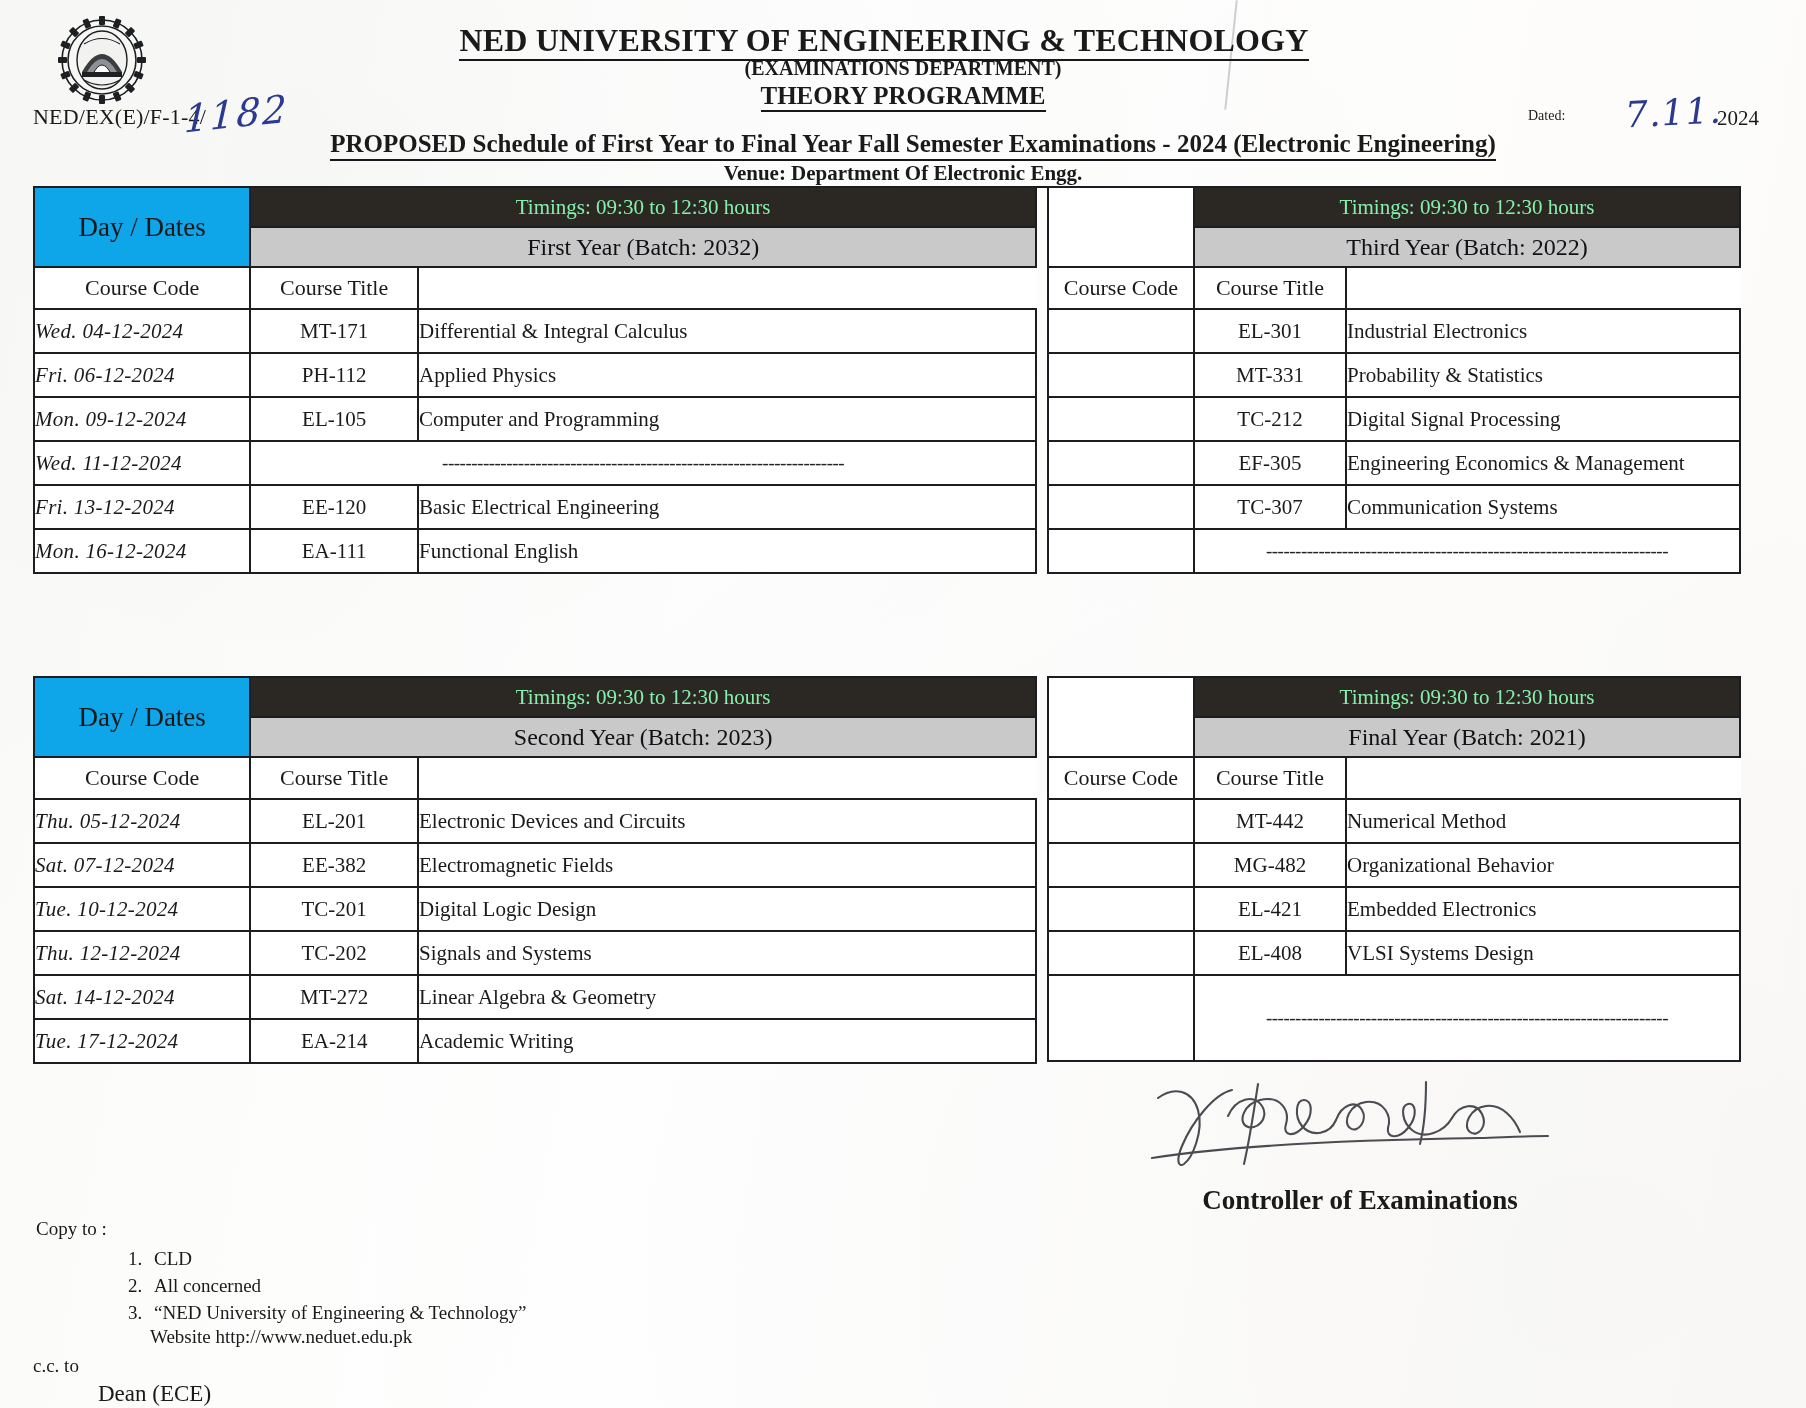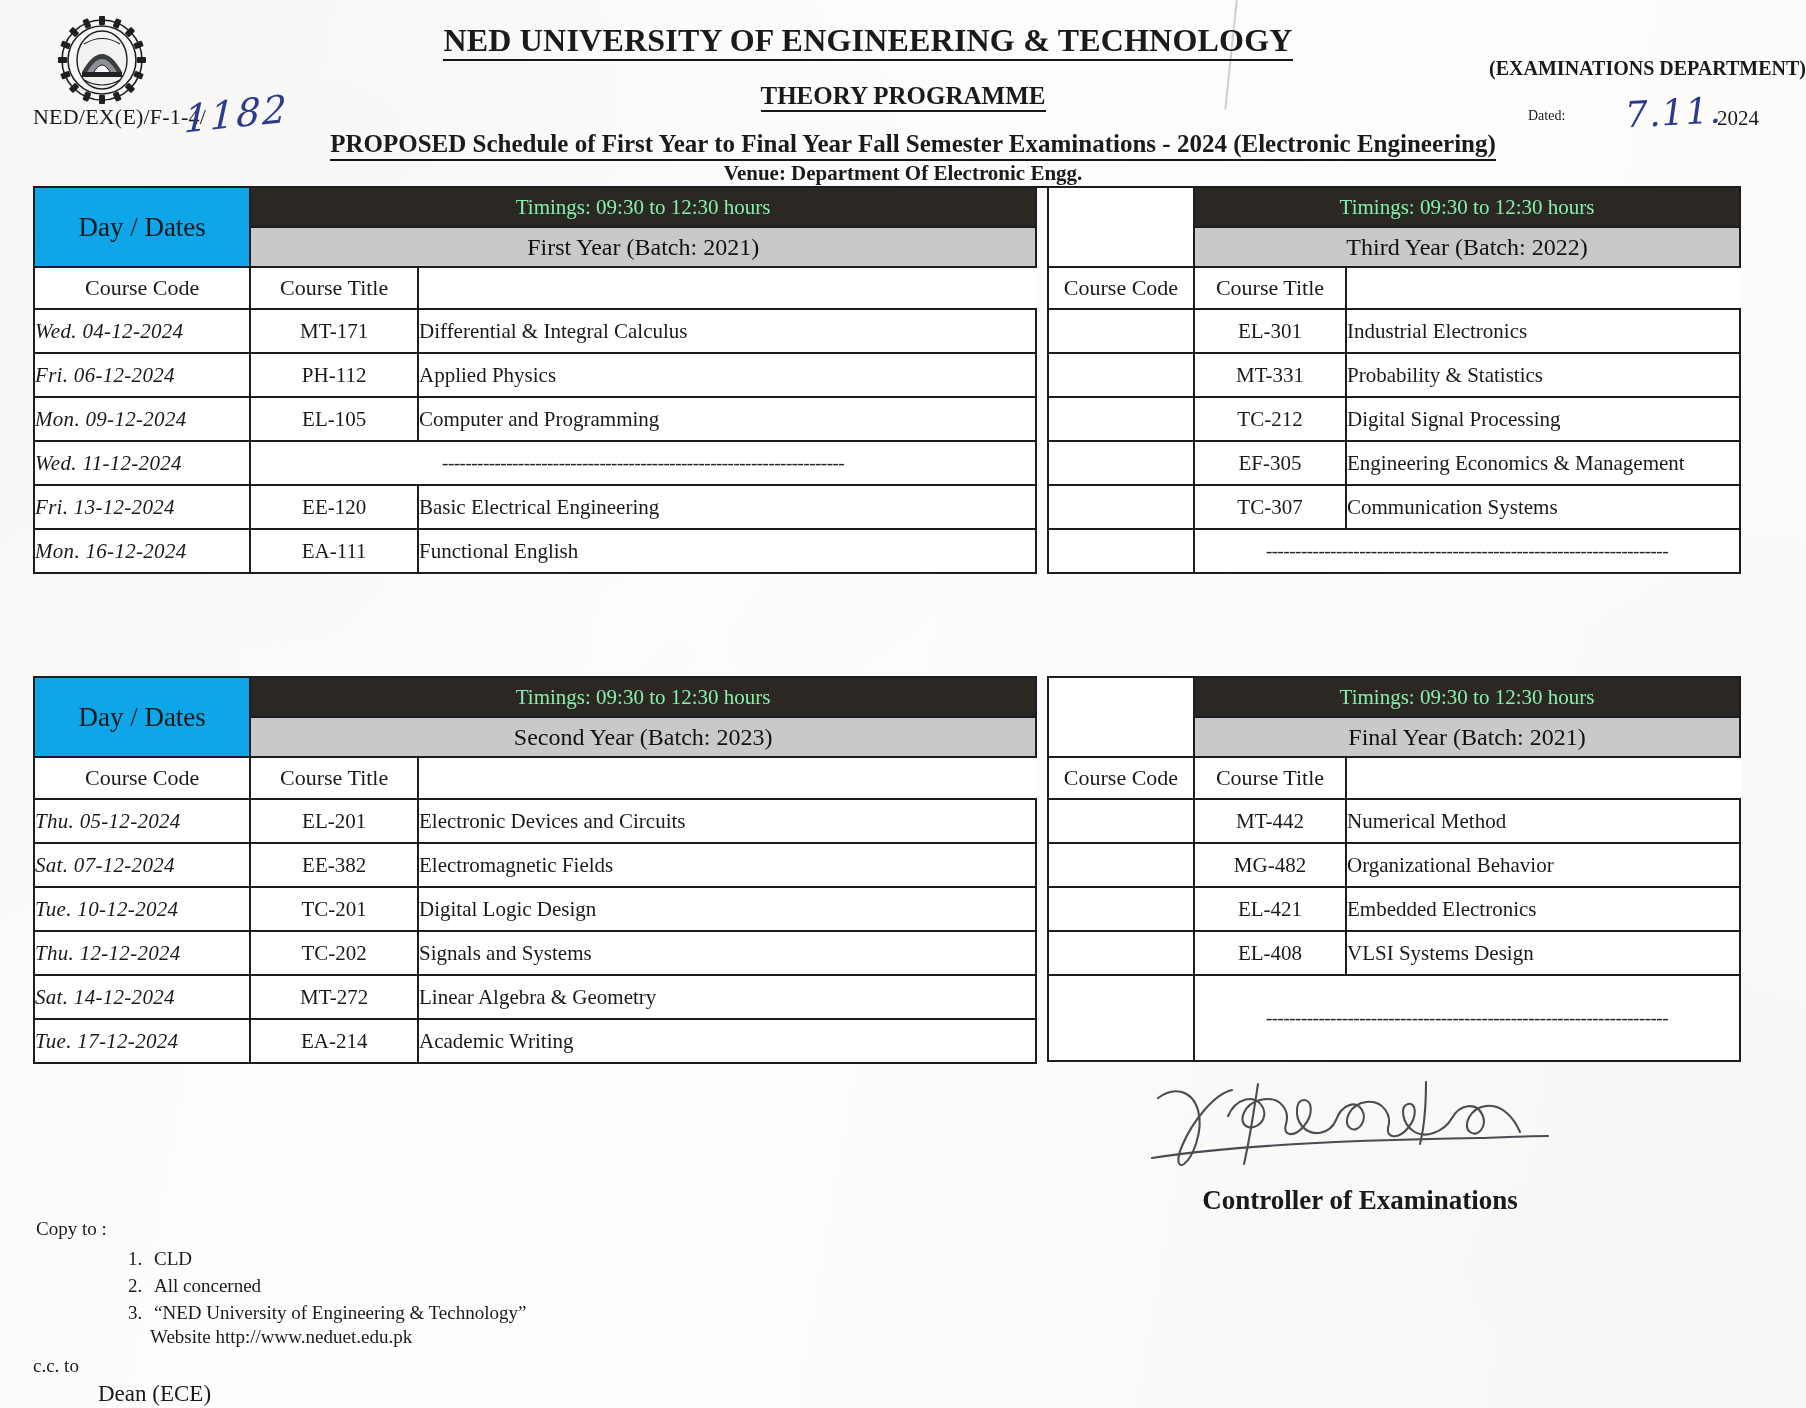--- a/index.html
+++ b/index.html
@@ -42,38 +42,38 @@
   .logo {
     position: absolute;
     left: 48px;
     top: 14px;
     width: 108px;
     height: 92px;
   }
 
   .uni-title {
     position: absolute;
-    left: 0;
+    left: 16px;
     top: 22px;
     width: 1736px;
     text-align: center;
     font-size: 32px;
     font-weight: bold;
     letter-spacing: 0.2px;
   }
   .uni-title span {
     border-bottom: 2.5px solid #15171a;
     padding-bottom: 1px;
   }
   .dept-title {
     position: absolute;
     left: 0;
     top: 57px;
     width: 1806px;
-    text-align: right;
+    text-align: center;
     font-size: 20px;
     font-weight: bold;
   }
   .prog-title {
     position: absolute;
     left: 0;
     top: 82px;
     width: 1806px;
     text-align: center;
     font-size: 25px;
@@ -364,21 +364,21 @@
         <col class="c-day">
         <col class="c-code">
         <col class="c-title">
       </colgroup>
     <tbody>
       <tr>
         <td class="hdr-daydates" rowspan="2">Day / Dates</td>
         <td class="band-timing" colspan="2">Timings: 09:30 to 12:30 hours</td>
       </tr>
       <tr>
-        <td class="band-year" colspan="2">First Year (Batch: 2021)</td>
+        <td class="band-year" colspan="2">First Year (Batch: 2032)</td>
       </tr>
       <tr>
         <td class="hdr-sub">Course Code</td>
         <td class="hdr-sub">Course Title</td>
       </tr>
 
       <tr>
         <td class="cell-day">Wed.  04-12-2024</td>
         <td class="cell-code">MT-171</td>
         <td class="cell-title">Differential &amp; Integral  Calculus</td>

